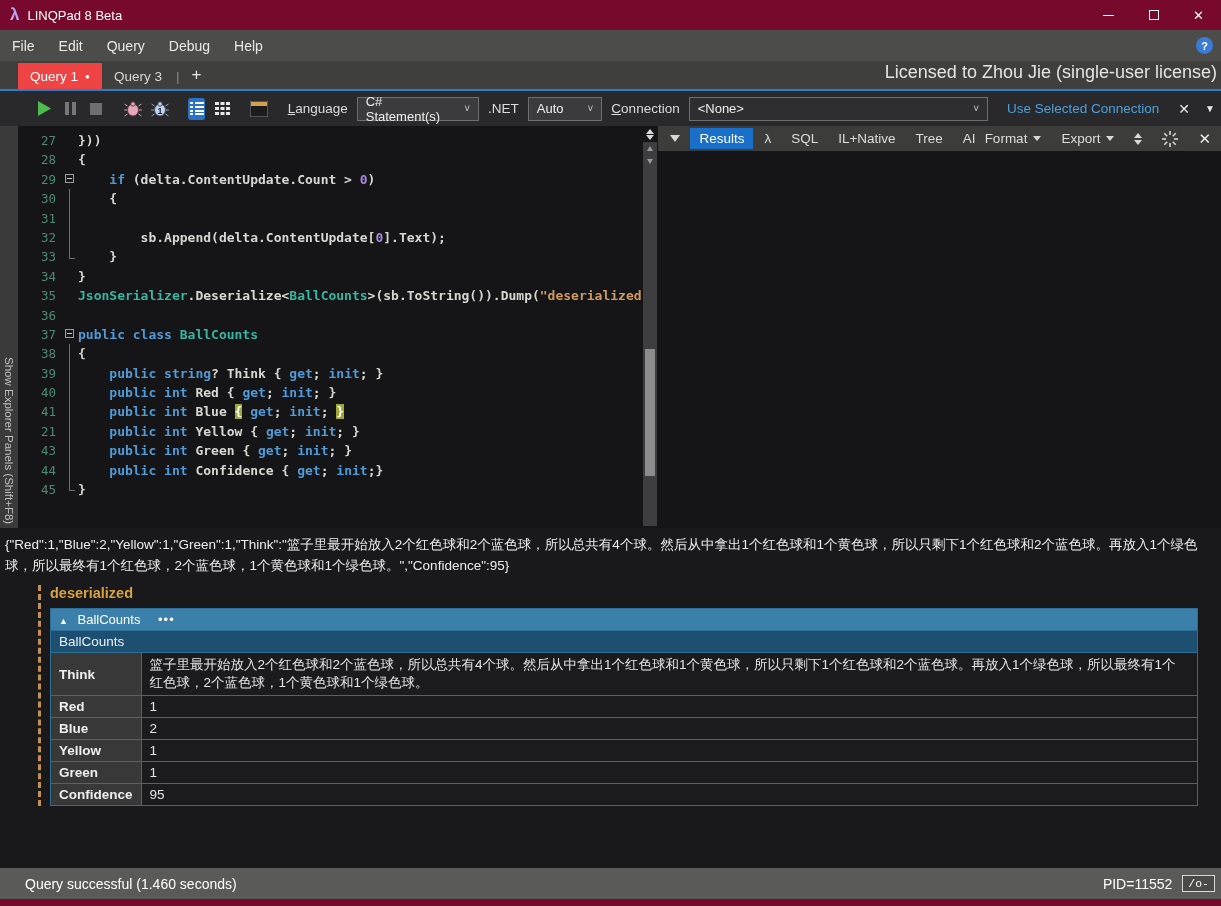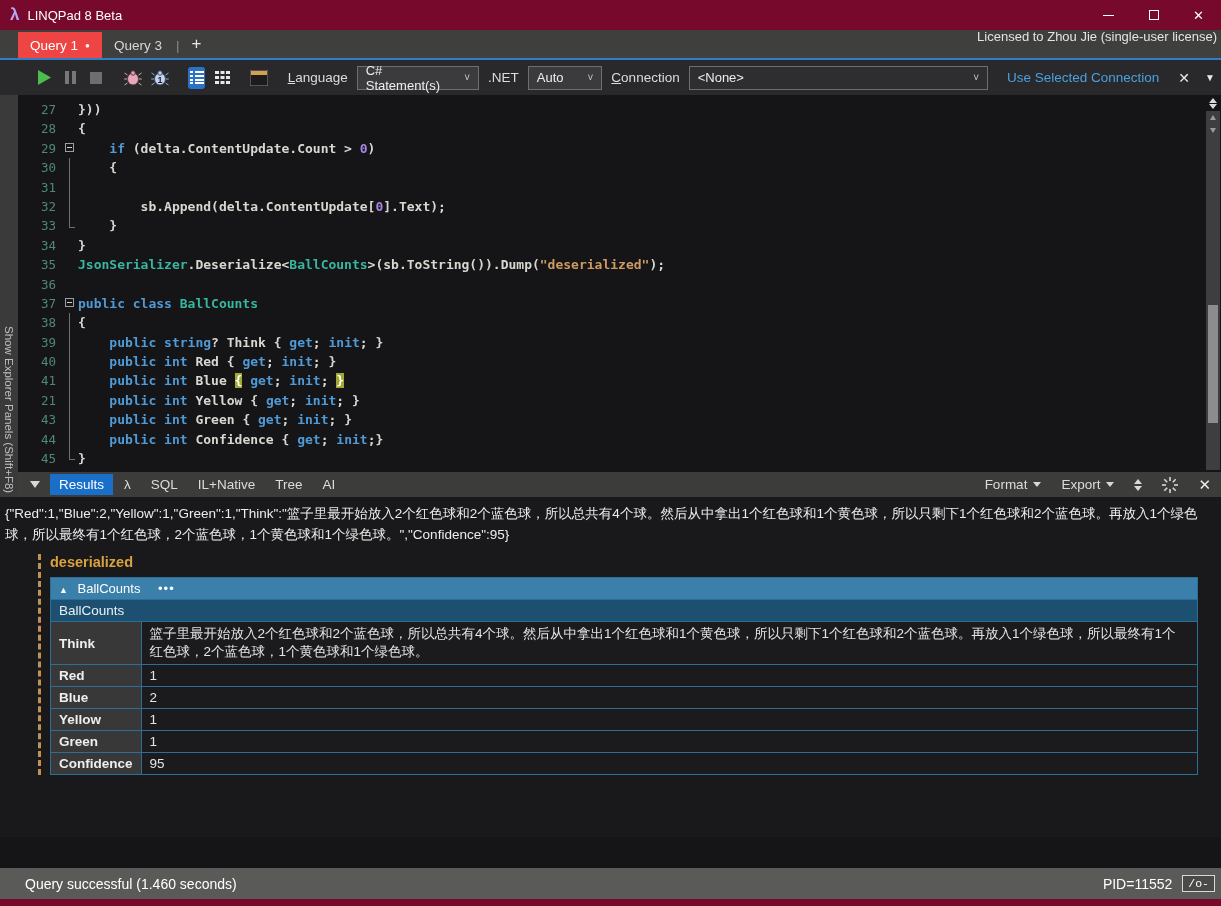--- a/index.html
+++ b/index.html
@@ -22,41 +22,41 @@
   .help-circle { margin-left:auto; margin-right:8px; width:17px; height:17px; border-radius:50%; background:#3a7bd5; color:#fff; font-size:11px; font-weight:bold; display:flex; align-items:center; justify-content:center; }
 
   
   .tabrow { height:30px; background:#3f3f3d; display:flex; align-items:flex-end; color:#d8d8d8; font-size:13.5px; border-bottom:2px solid #2f7dc4; flex:0 0 auto; }
   .tabs { display:flex; align-items:flex-end; margin-left:18px; height:100%; }
   .tab { padding:5px 12px; display:flex; align-items:center; gap:7px; height:26px; }
   .tab.active { background:#ef4444; color:#fff; }
   .tab .dirty-dot { font-size:8px; }
   .tab-sep { color:#8a8a8a; padding:0 6px 5px 2px; }
   .new-tab { padding:0 12px 4px 6px; font-size:17px; color:#e8e8e8; }
-  .license { margin-left:auto; margin-right:4px; padding-bottom:14px; color:#e4e4e4; font-size:13px; }
+  .license { margin-left:auto; margin-right:4px; padding-bottom:6px; color:#e4e4e4; font-size:18px; }
 
   
   .toolbar { height:35px; background:#29292b; display:flex; align-items:center; gap:9px; padding-left:36px; color:#dcdcdc; font-size:13.5px; flex:0 0 auto; }
   .tb-icon { display:flex; align-items:center; justify-content:center; width:22px; height:22px; }
   .grid-sel { background:#2a72c8; border-radius:3px; }
   .accel { display:inline-block; }
   .accel::first-letter { text-decoration:underline; }
   .dd { background:#3b3b3d; border:1px solid #6e6e6e; color:#eee; padding:2px 8px; font-size:13px; display:flex; align-items:center; gap:24px; height:24px; }
   .dd .chev { font-size:10px; color:#ccc; }
   .dd-conn { width:388px; justify-content:space-between; background:#2e2e30; }
   .link-blue { color:#4aa0e0; margin-left:10px; white-space:nowrap; }
   .tb-x { color:#e8e8e8; font-size:14px; margin-left:10px; }
   .tb-caret { color:#e8e8e8; font-size:10px; margin:0 6px; }
   .spacer4 { width:2px; }
 
   
   .mid { height:402px; display:flex; flex:0 0 auto; }
   .sidestrip { width:18px; background:#3a3a3a; display:flex; align-items:center; justify-content:flex-end; flex-direction:column; padding-bottom:4px; }
   .sidestrip span { writing-mode:vertical-lr; color:#c0c0c0; font-size:11.5px; white-space:nowrap; }
-  .midright { flex:1; display:flex; flex-direction:column; min-width:0; }
+  .midright { flex:1; display:flex; flex-direction:row; min-width:0; }
   .editor { flex:1; background:#151517; position:relative; padding-top:5px; overflow:hidden; font-family:"DejaVu Sans Mono","Liberation Mono",monospace; }
   .code-line { display:flex; height:19.4px; align-items:stretch; }
   .ln { width:44px; text-align:right; padding-right:6px; color:#4e8a70; font-size:12.5px; line-height:19.4px; flex:0 0 auto; }
   .fold { width:16px; flex:0 0 auto; position:relative; }
   .fold-box { position:absolute; left:3px; top:4px; width:9px; height:9px; border:1px solid #9aa0a0; }
   .fold-box::after { content:""; position:absolute; left:1px; right:1px; top:3px; border-top:1px solid #cfcfcf; }
   .fold-v { position:absolute; left:7px; top:0; bottom:0; border-left:1px solid #6f6f6f; }
   .fold-L { position:absolute; left:7px; top:0; height:58%; width:6px; border-left:1px solid #6f6f6f; border-bottom:1px solid #6f6f6f; }
   .code { white-space:pre; font-size:13px; font-weight:bold; line-height:19.4px; color:#d8d8d2; }
   .tok-p { color:#d8d8d2; }
@@ -125,20 +125,30 @@
         </span>
       <span class="win-btn">
           <span class="max-glyph"></span>
         </span>
       <span class="win-btn">
           <span>✕</span>
         </span>
     </div>
   </div>
 
+  <div class="menubar">
+    <span id="menu-items" style="display:flex">
+        <span class="menu-item">File</span>
+        <span class="menu-item">Edit</span>
+        <span class="menu-item">Query</span>
+        <span class="menu-item">Debug</span>
+        <span class="menu-item">Help</span>
+      </span>
+    <span class="help-circle">?</span>
+  </div>
 
   <div class="tabrow">
     <div class="tabs" id="query-tabs">
         <div class="tab active">
           <span>Query 1</span>
           <span class="dirty-dot">●</span>
         </div>
         <div class="tab">
           <span>Query 3</span>
         </div>

